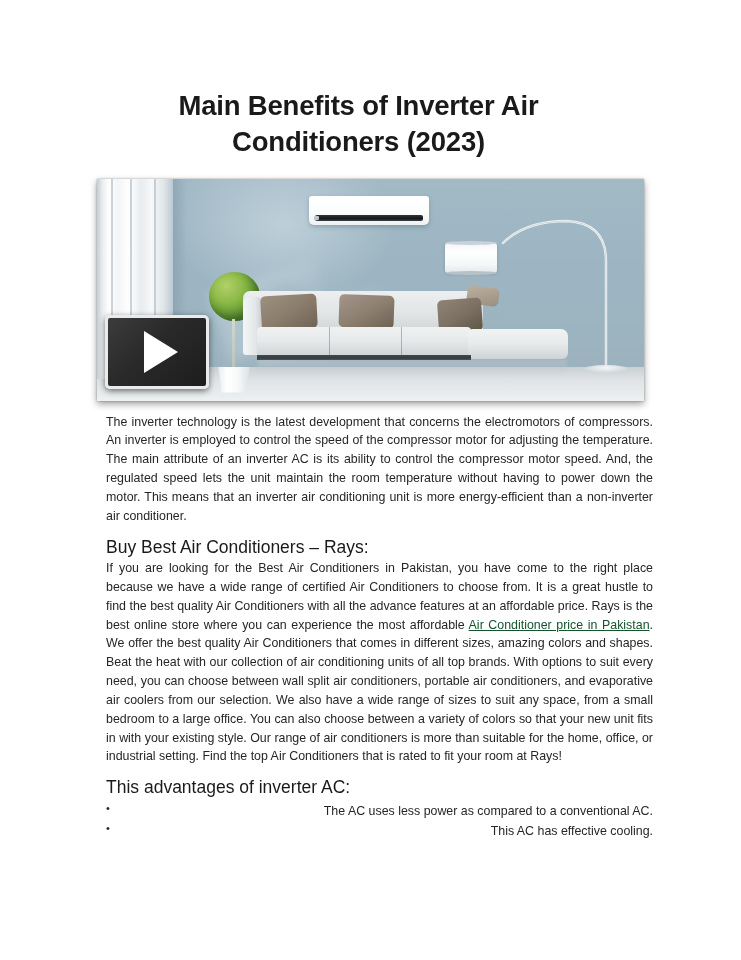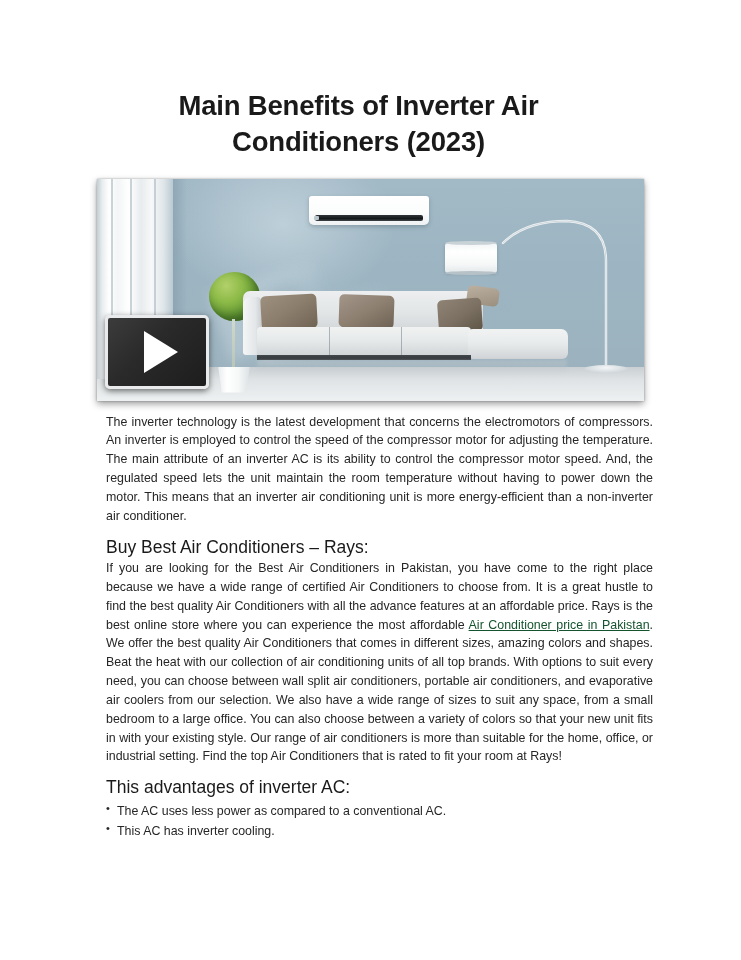--- a/index.html
+++ b/index.html
@@ -329,20 +329,21 @@
 
   a.inline-link {
     color: #14532d;
     text-decoration: underline;
   }
 
   ul.advantages {
     list-style: none;
     margin: 2px 0 0 0;
     padding: 0;
+    text-align: right;
   }
   ul.advantages li {
     font-size: 12.4px;
     line-height: 1.62;
     color: #262626;
     padding-left: 11px;
     position: relative;
   }
   ul.advantages li:before {
     content: "\2022";
@@ -420,17 +421,17 @@
     <p class="body">The inverter technology is the latest development that concerns the electromotors of compressors. An inverter is employed to control the speed of the compressor motor for adjusting the temperature. The main attribute of an inverter AC is its ability to control the compressor motor speed. And, the regulated speed lets the unit maintain the room temperature without having to power down the motor. This means that an inverter air conditioning unit is more energy-efficient than a non-inverter air conditioner.</p>
 
     <h2 class="section-heading">Buy Best Air Conditioners – Rays:</h2>
 
     <p class="body"><span>If you are looking for the Best Air Conditioners in Pakistan, you have come to the right place because we have a wide range of certified Air Conditioners to choose from. It is a great hustle to find the best quality Air Conditioners with all the advance features at an affordable price. Rays is the best online store where you can experience the most affordable </span><a class="inline-link" href="#">Air Conditioner price in Pakistan</a><span>. We offer the best quality Air Conditioners that comes in different sizes, amazing colors and shapes. Beat the heat with our collection of air conditioning units of all top brands. With options to suit every need, you can choose between wall split air conditioners, portable air conditioners, and evaporative air coolers from our selection. We also have a wide range of sizes to suit any space, from a small bedroom to a large office. You can also choose between a variety of colors so that your new unit fits in with your existing style. Our range of air conditioners is more than suitable for the home, office, or industrial setting. Find the top Air Conditioners that is rated to fit your room at Rays!</span></p>
 
     <h2 class="section-heading">This advantages of inverter AC:</h2>
 
     <ul class="advantages">
       <li>The AC uses less power as compared to a conventional AC.</li>
-      <li>This AC has inverter cooling.</li>
+      <li>This AC has effective cooling.</li>
     </ul>
 
   </div>
 </div>
 
 </body></html>

